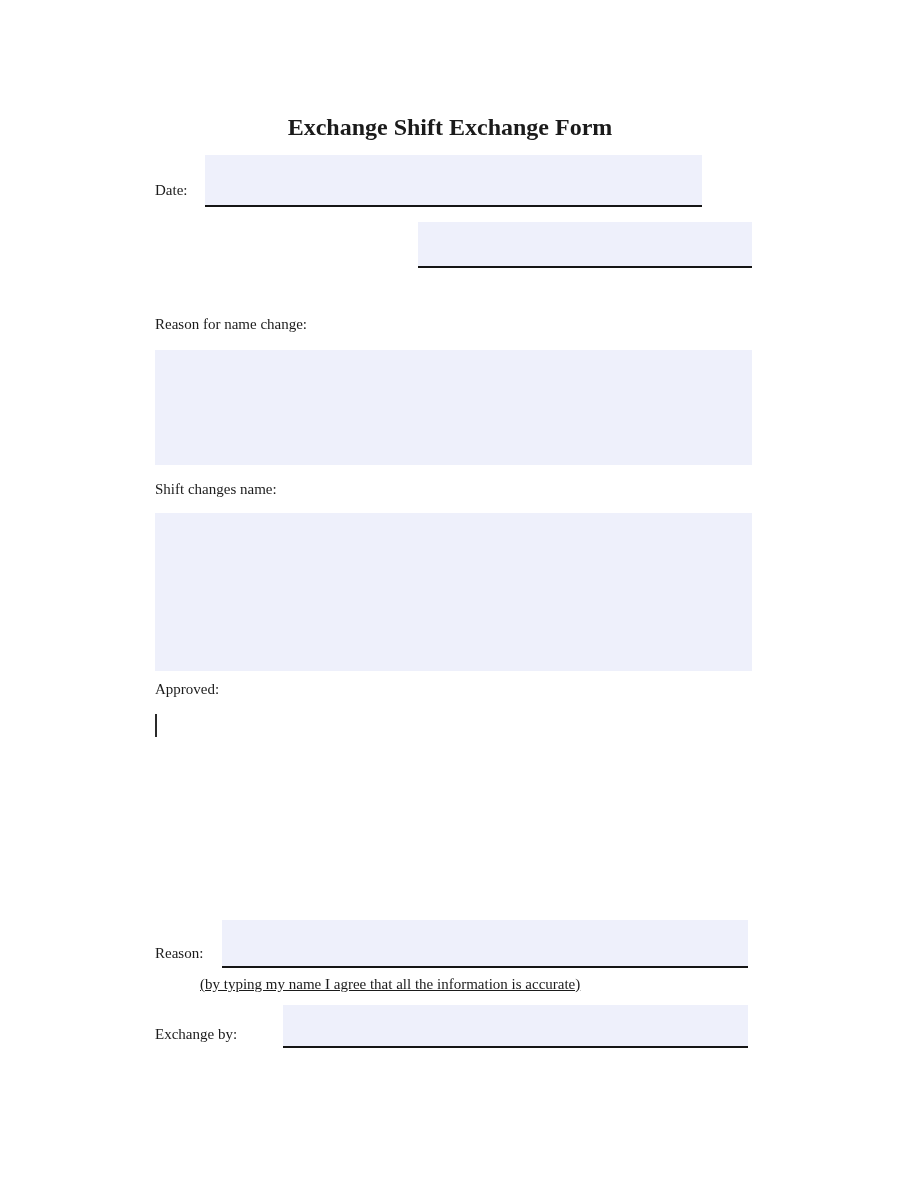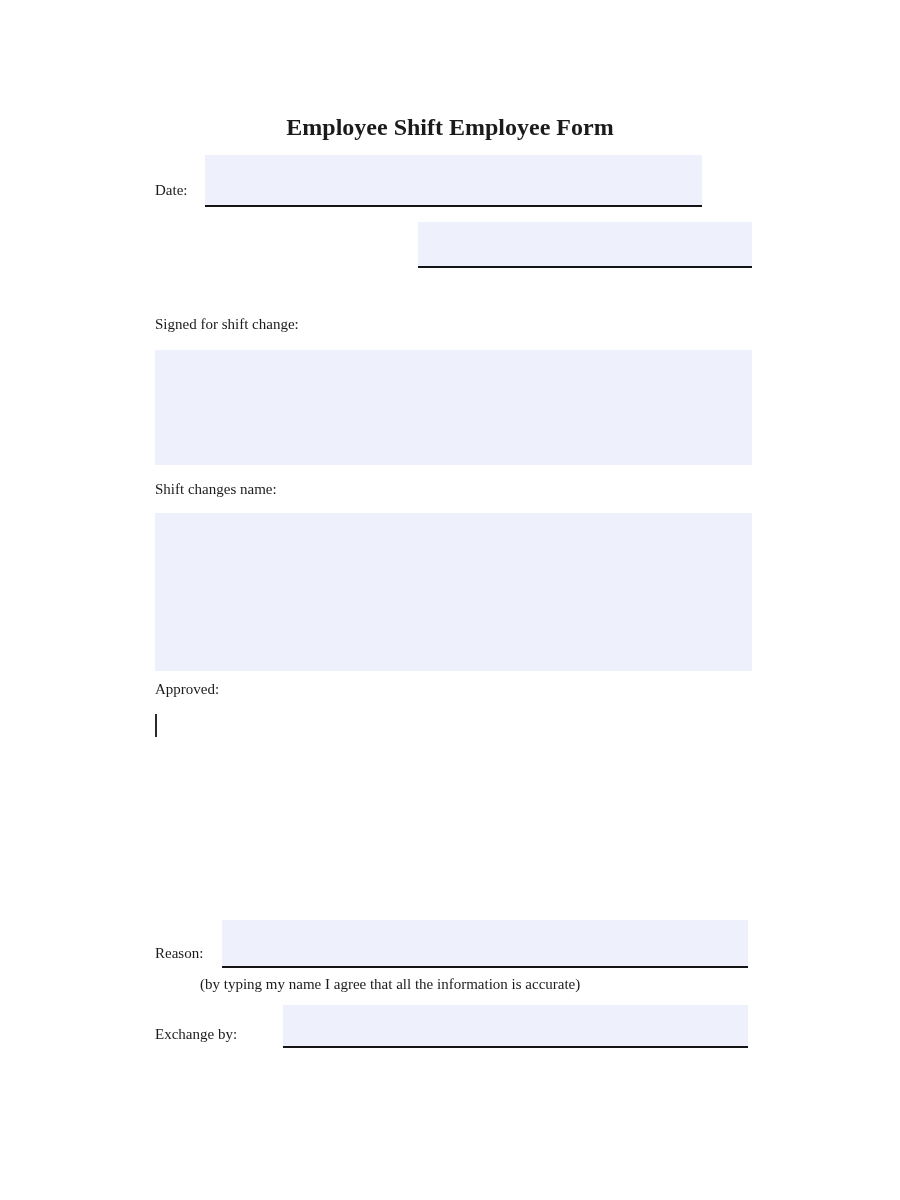--- a/index.html
+++ b/index.html
@@ -57,41 +57,42 @@
     resize: none;
     font-family: "Liberation Serif", serif;
     font-size: 20px;
     padding: 0;
     outline: none;
   }
   .note {
     position: absolute;
     font-size: 15px;
     white-space: nowrap;
+    text-decoration: underline;
   }
   .caret {
     position: absolute;
     width: 2px;
     height: 23px;
     background: #2a2a2a;
   }
 </style>
 </head>
 <body>
 
 <div class="page">
 
-  <h1 class="title">Employee Shift Employee Form</h1>
+  <h1 class="title">Exchange Shift Exchange Form</h1>
 
   <label class="label" style="left:155px; top:182px;">Date:</label>
   <input class="field" style="left: 205px; top: 155px; width: 497px; height: 52px;" value="">
 
   <input class="field" style="left: 418px; top: 222px; width: 334px; height: 46px;" value="">
 
-  <label class="label" style="left:155px; top:316px;">Signed for shift change:</label>
+  <label class="label" style="left:155px; top:316px;">Reason for name change:</label>
   <textarea class="area" style="left: 155px; top: 350px; width: 597px; height: 115px;"></textarea>
 
   <label class="label" style="left:155px; top:481px;">Shift changes name:</label>
   <textarea class="area" style="left: 155px; top: 513px; width: 597px; height: 158px;"></textarea>
 
   <label class="label" style="left:155px; top:681px;">Approved:</label>
   <textarea class="comments-area" style="left: 158px; top: 712px; width: 594px; height: 185px;"></textarea>
   <div class="caret" style="left:155px; top:714px;"></div>
 
   <label class="label" style="left:155px; top:945px;">Reason:</label>

